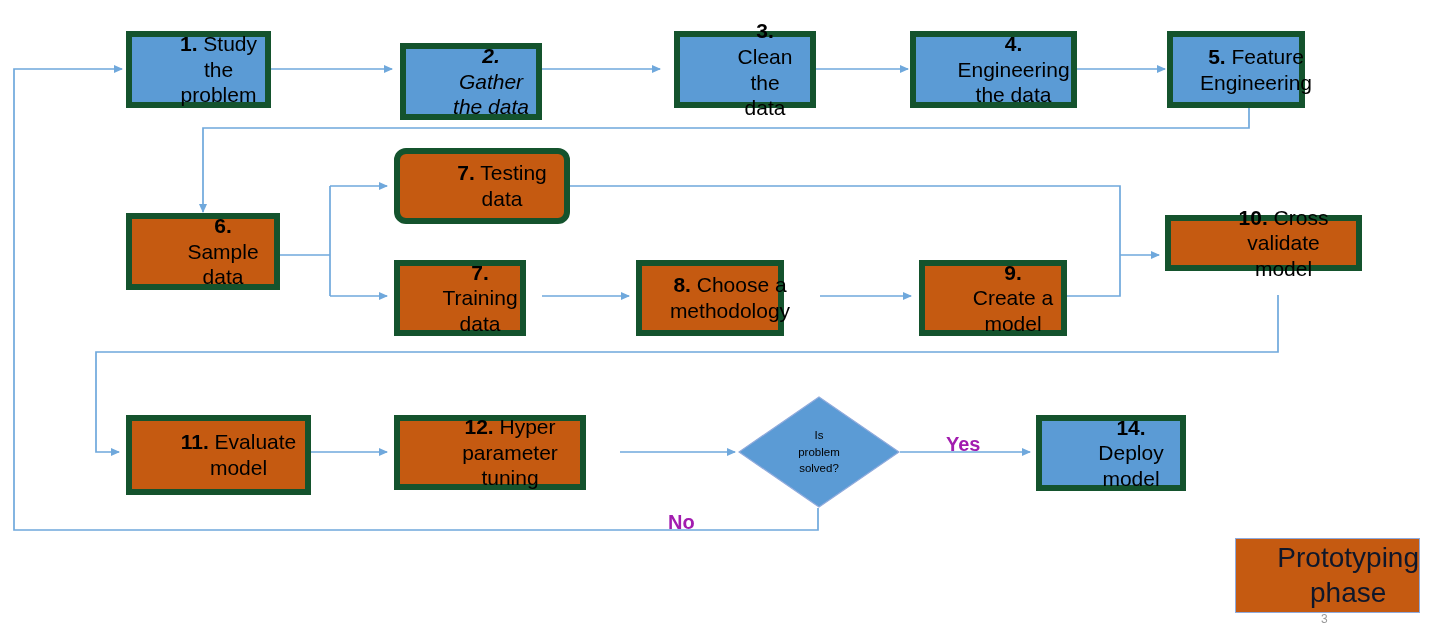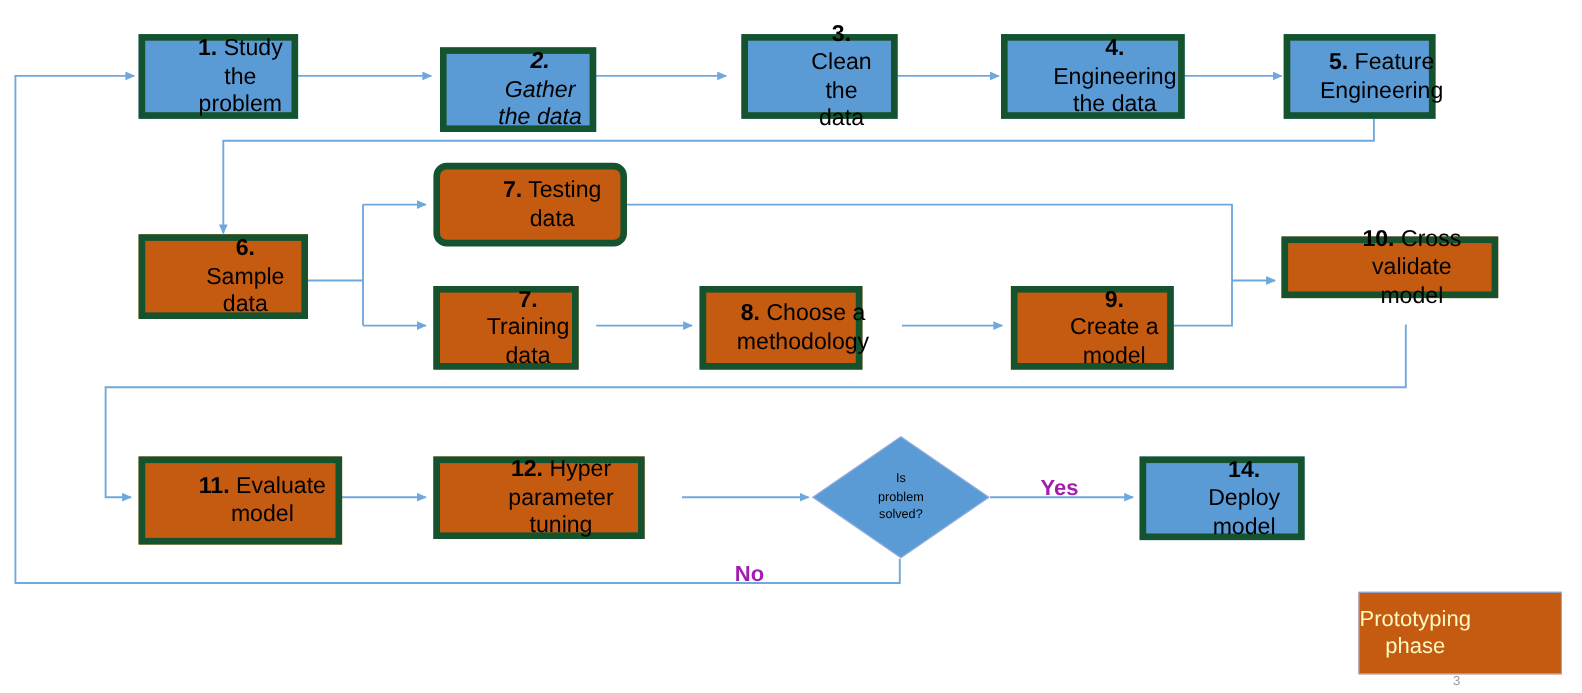--- a/index.html
+++ b/index.html
@@ -47,25 +47,25 @@
   }
   .node.blue { background: #5B9BD5; }
   .node.orange { background: #C55A11; }
   .node .num { font-weight: bold; }
   .size-lg { font-size: 21px; }
   .legend-box {
     position: absolute;
     box-sizing: border-box;
     display: flex;
     align-items: center;
-    justify-content: flex-start;
+    justify-content: flex-end;
     text-align: center;
     line-height: 1.22;
-    font-size: 20px;
-    color: #fef9c3;
+    font-size: 28px;
+    color: #0f172a;
     background: #C55A11;
     border: 1px solid #8FAADC;
     z-index: 2;
   }
   .decision {
     position: absolute;
     z-index: 2;
   }
   .decision svg { display: block; }
   .decision .dlabel {

